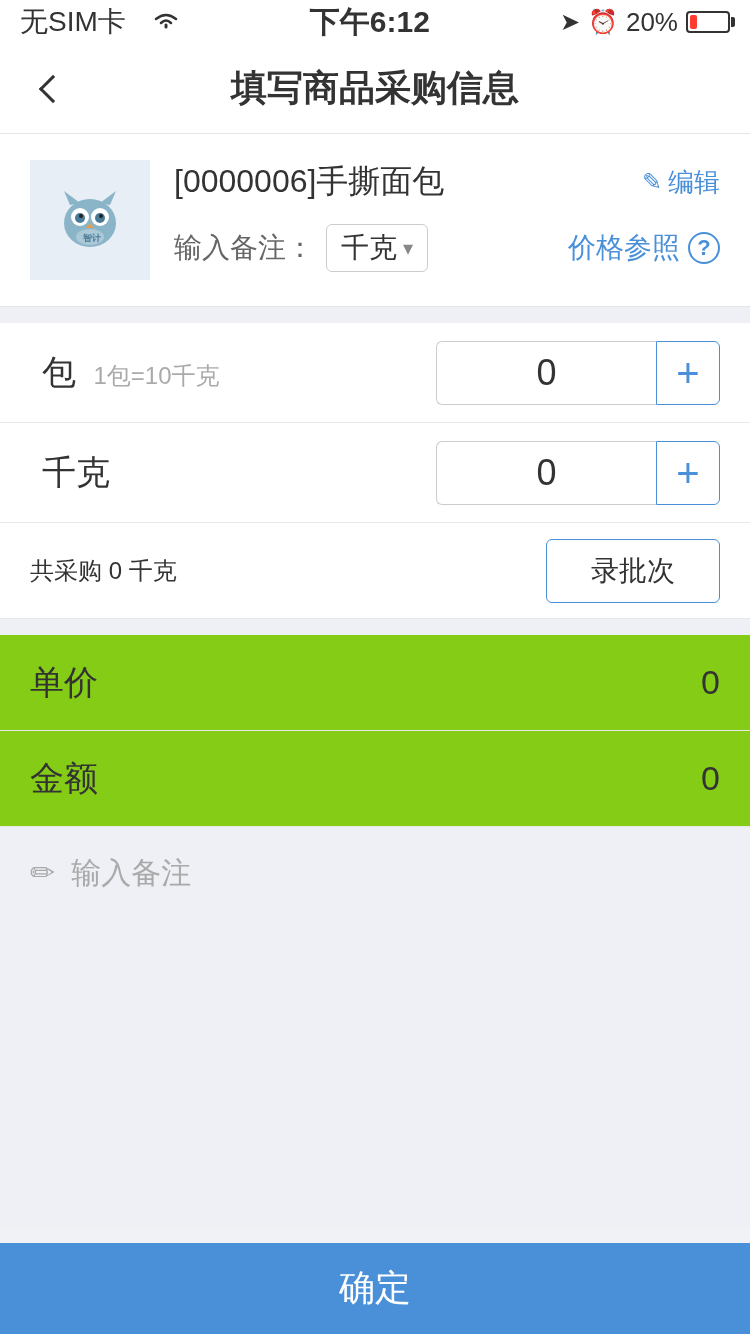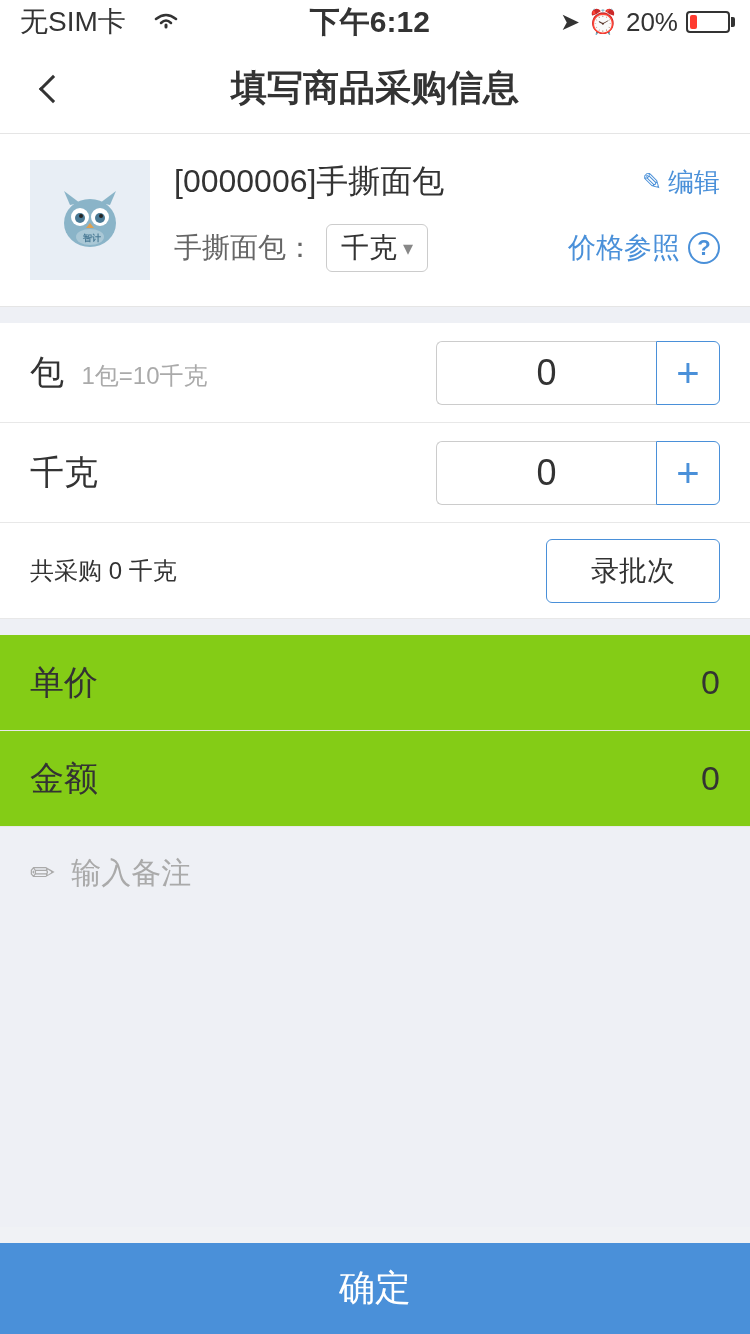--- a/index.html
+++ b/index.html
@@ -150,20 +150,21 @@
     .input-section { background: #fff; }
     .input-row {
       display: flex; align-items: center;
       padding: 0 30px;
       height: 100px;
       border-bottom: 1px solid #e8e8e8;
     }
     .input-label {
       font-size: 34px; color: #333;
       min-width: 120px;
+      margin-left: 12px;
     }
     .input-label-sub {
       font-size: 24px; color: #aaa;
       margin-left: 8px;
     }
     .input-right {
       margin-left: auto;
       display: flex; align-items: center; gap: 0;
     }
     .qty-input {
@@ -312,21 +313,21 @@
   <div class="product-info">
     <div class="product-name-row">
       <span class="product-name">[0000006]手撕面包</span>
       <div class="edit-btn">
         <span class="edit-icon">✎</span>
         <span>编辑</span>
       </div>
     </div>
     <div class="product-unit-row">
       <div style="display:flex;align-items:center;">
-        <span class="unit-label">手撕面包：</span>
+        <span class="unit-label">输入备注：</span>
         <div class="unit-select">
           <span>千克</span>
           <span class="dropdown-arrow">▾</span>
         </div>
       </div>
       <div class="price-ref">
         <span>价格参照</span>
         <div class="price-ref-help">
           <span>?</span>
         </div>

